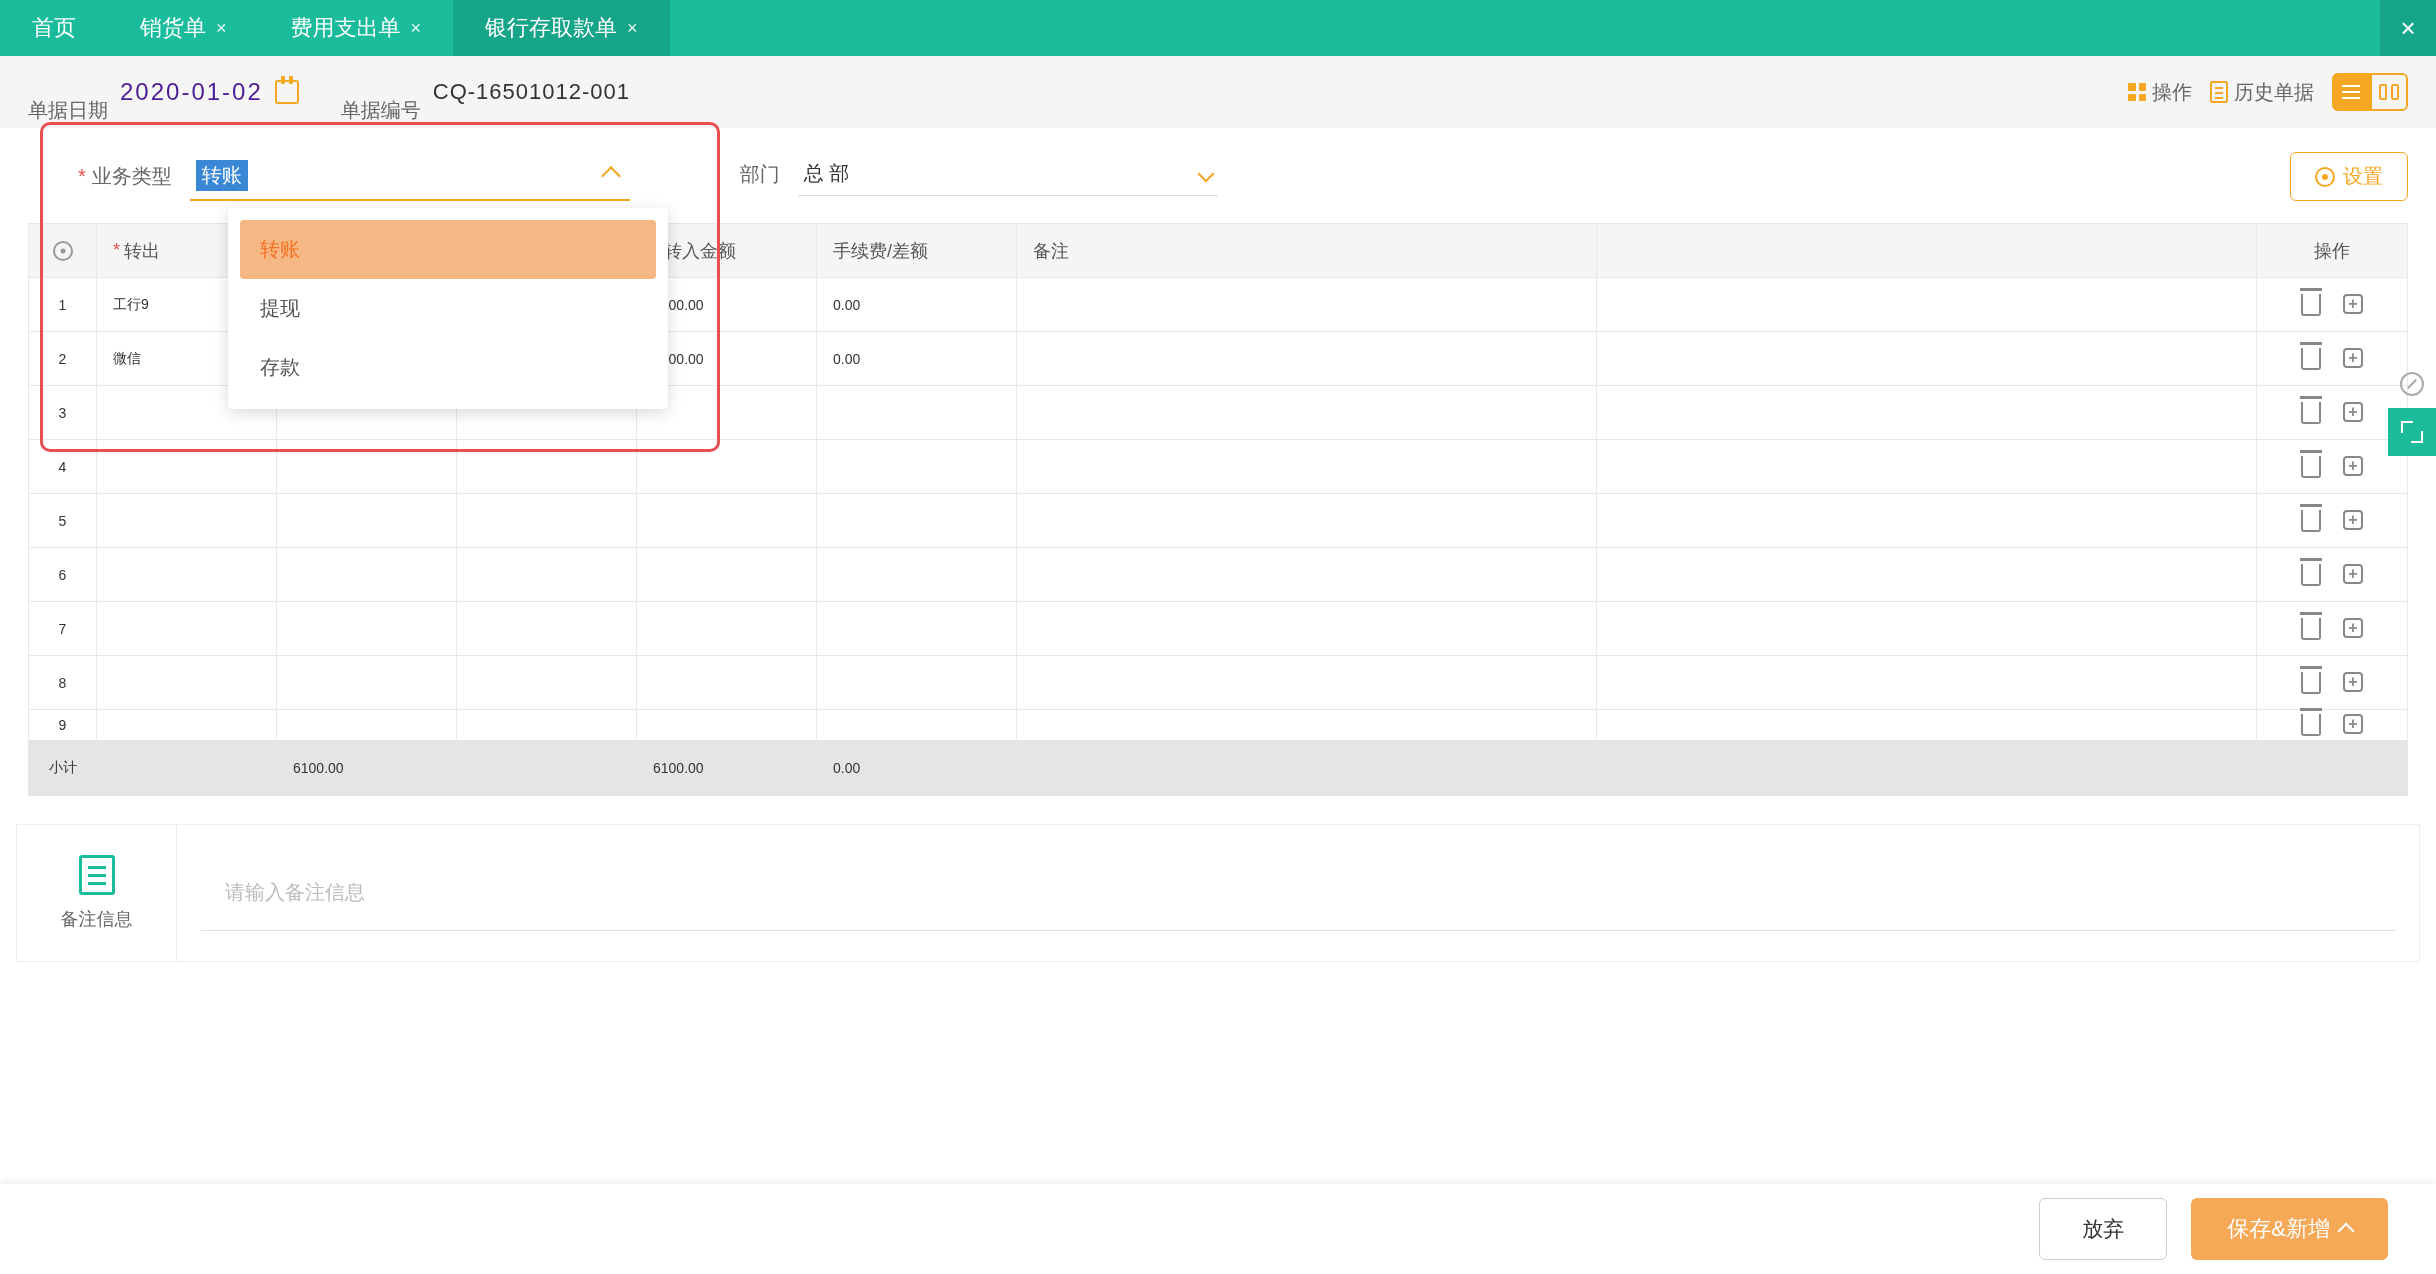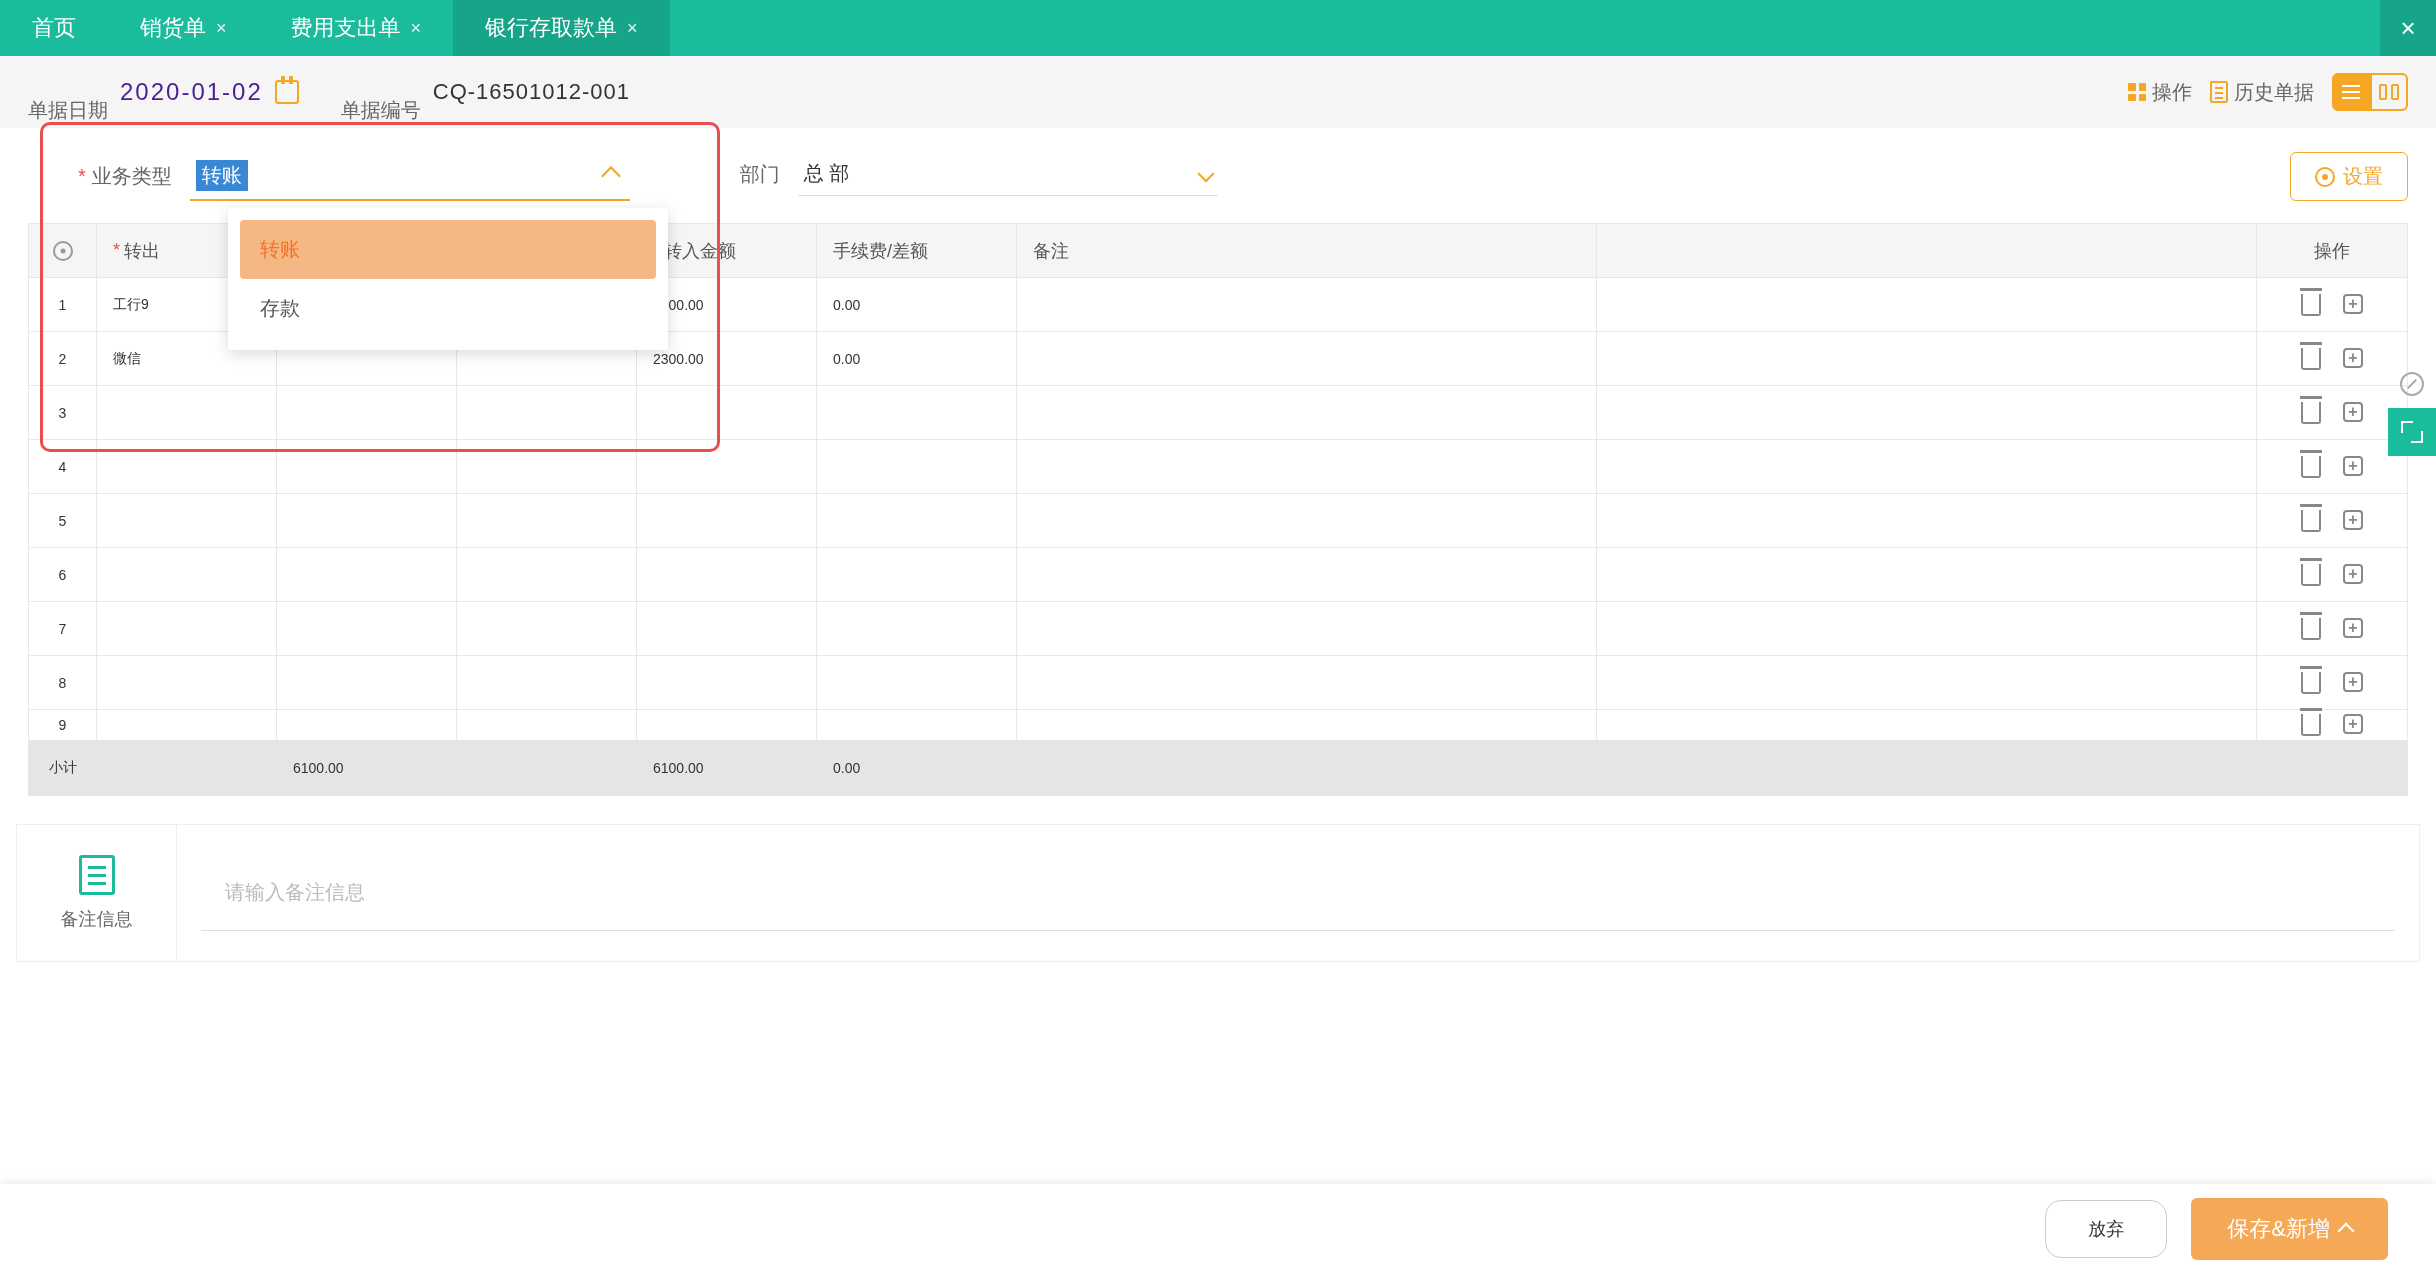--- a/index.html
+++ b/index.html
@@ -83,21 +83,21 @@
 
 
 .remarks-bar{margin:28px 16px 0;display:flex;border:1px solid #eee;background:#fff;}
 .remarks-left{width:160px;border-right:1px solid #eee;display:flex;flex-direction:column;align-items:center;justify-content:center;gap:12px;padding:16px 0;}
 .note-icon{width:36px;height:40px;border:3px solid #1abc9c;border-radius:3px;position:relative;}
 .note-icon::before{content:"";position:absolute;left:6px;right:6px;top:8px;height:3px;background:#1abc9c;box-shadow:0 8px 0 #1abc9c,0 16px 0 #1abc9c;}
 .remarks-input{flex:1;padding:24px;color:#bbb;font-size:20px;border-bottom:1px solid #ddd;margin:30px 24px;}
 
 
 .footer-bar{position:absolute;bottom:0;left:0;right:0;height:90px;background:#fff;box-shadow:0 -2px 8px rgba(0,0,0,0.08);display:flex;align-items:center;justify-content:flex-end;padding:0 48px;gap:24px;}
-.btn-outline{border:1.5px solid #ccc;background:#fff;color:#333;border-radius:16px;padding:16px 42px;font-size:18px;cursor:pointer;}
+.btn-outline{border:1.5px solid #ccc;background:#fff;color:#333;border-radius:6px;padding:16px 42px;font-size:21px;cursor:pointer;}
 .btn-primary{background:#f5a957;color:#fff;border:none;border-radius:6px;padding:16px 36px;font-size:22px;cursor:pointer;display:flex;align-items:center;gap:10px;}
 .chev-up{width:12px;height:12px;border-left:2px solid #fff;border-bottom:2px solid #fff;transform:rotate(135deg);margin-top:4px;}
 
 
 .side-tools{position:absolute;right:0;top:360px;display:flex;flex-direction:column;}
 .side-btn{width:48px;height:48px;display:flex;align-items:center;justify-content:center;cursor:pointer;}
 .link-icon{width:24px;height:24px;border:2px solid #aaa;border-radius:50%;transform:rotate(-45deg);position:relative;}
 .link-icon::before{content:"";position:absolute;width:12px;height:2px;background:#aaa;left:50%;top:50%;transform:translate(-50%,-50%);}
 .expand-btn{background:#1abc9c;}
 .expand-icon{width:22px;height:22px;position:relative;}
@@ -170,20 +170,21 @@
     <div class="form-field" style="margin-left:50px;">
       <span class="req">*</span>
       <span class="flabel">业务类型</span>
       <div class="sel-box">
         <span class="sel-val">转账</span>
         <span class="chev"></span>
       </div>
 
       <div class="dropdown" style="left:150px;top:56px;">
         <div class="dd-item selected">转账</div>
+        <div class="dd-item">提现</div>
         <div class="dd-item">存款</div>
       </div>
     </div>
     <div class="form-field">
       <span class="flabel">部门</span>
       <div class="plain-input">
         <span>总 部</span>
         <span class="chev-down"></span>
       </div>
     </div>

